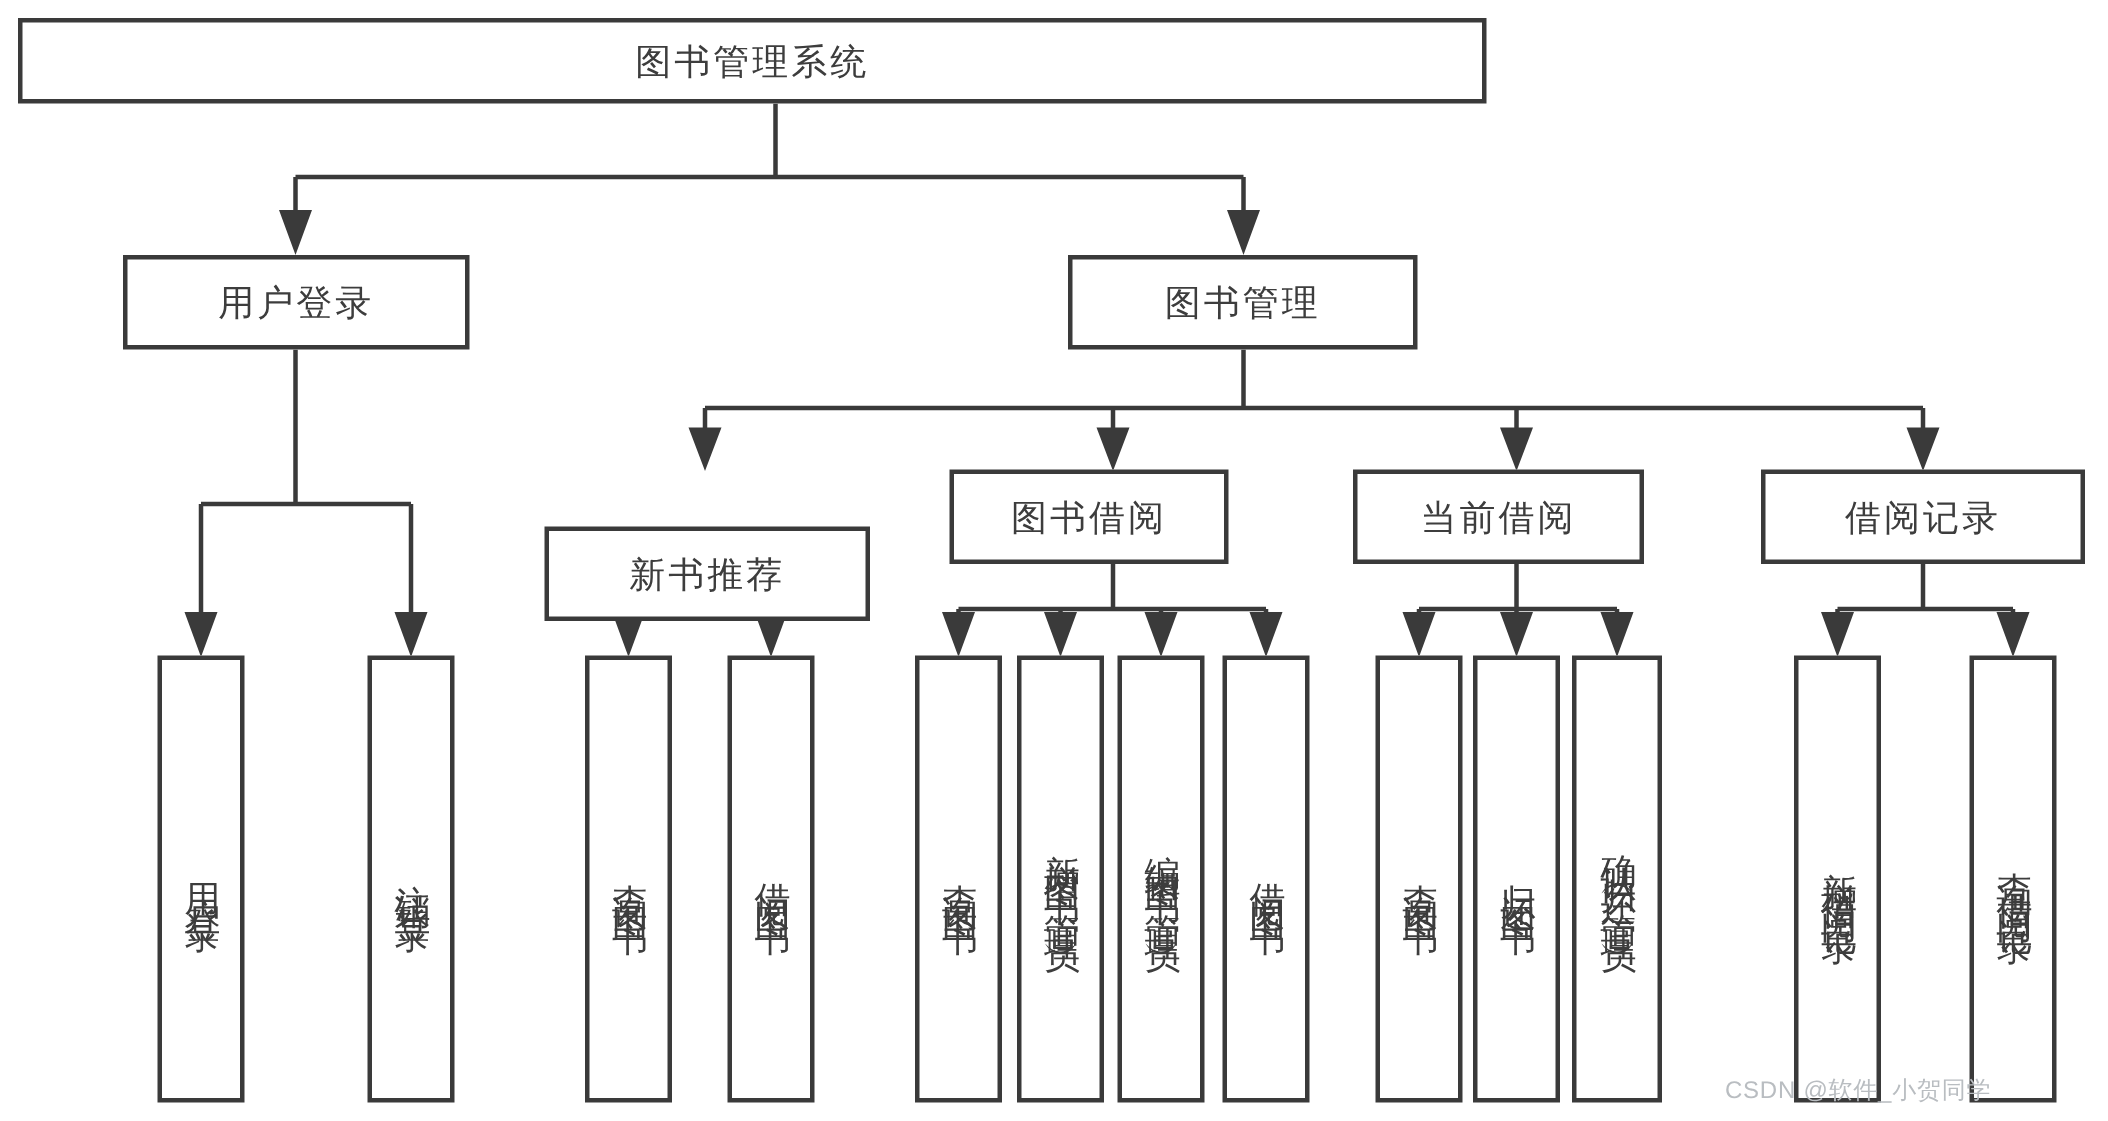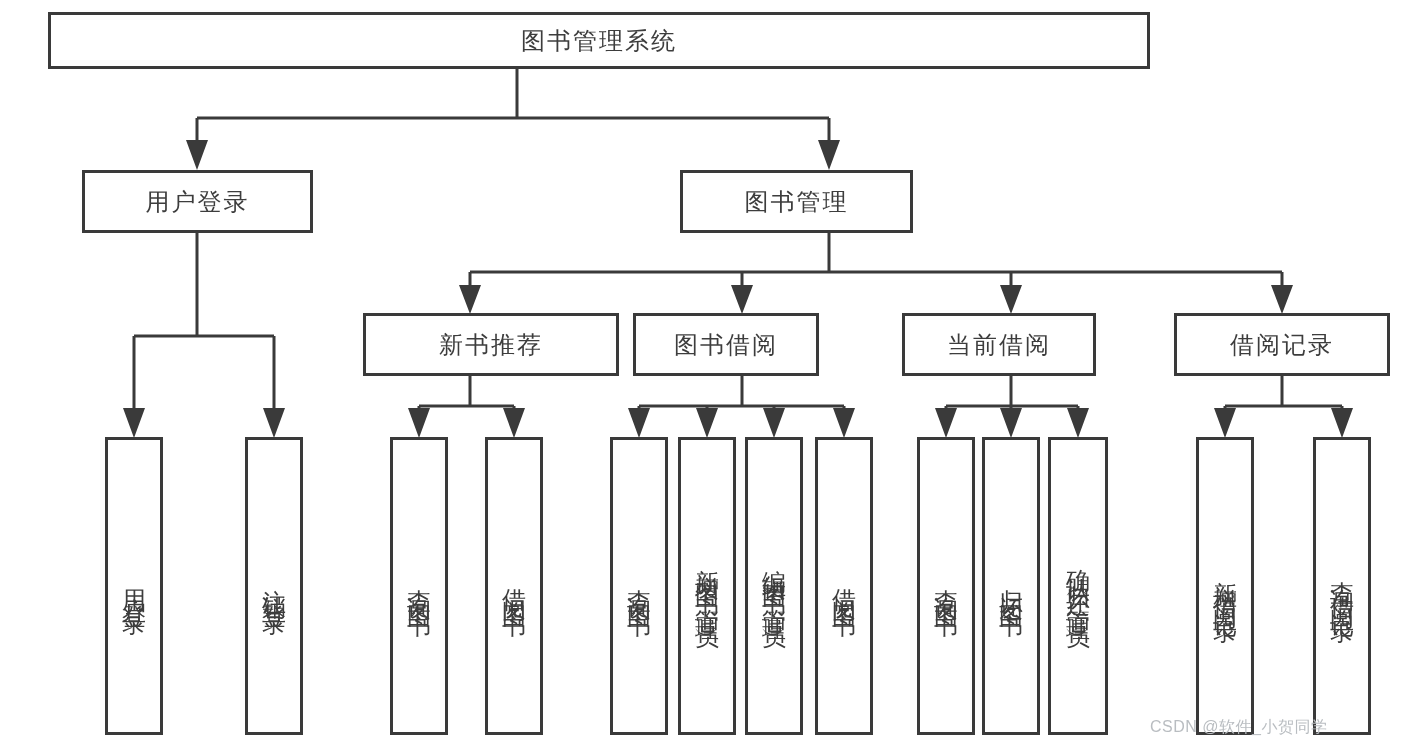--- a/index.html
+++ b/index.html
@@ -40,26 +40,26 @@
     justify-content: center;
     color: #3d3d3d;
     z-index: 2;
   }
   .hlabel {
     font-size: 24px;
     letter-spacing: 2px;
     white-space: nowrap;
     color: #3d3d3d;
   }
-  .root  { left: 12px;  top: 12px;  width: 1102px; height: 57px; margin-left: 36px; }
+  .root  { left: 12px;  top: 12px;  width: 979px; height: 57px; }
   .lv2   { top: 170px; height: 63px; }
   .lv2-user { left: 82px;  width: 231px; }
-  .lv2-book { left: 680px; width: 233px; }
+  .lv2-book { left: 712px; width: 233px; }
   .lv3   { top: 313px; height: 63px; }
-  .lv3-new     { left: 363px;  width: 256px; }
+  .lv3-new     { left: 363px;  width: 217px; margin-top: 38px; }
   .lv3-borrow  { left: 633px;  width: 186px; }
   .lv3-current { left: 902px;  width: 194px; }
   .lv3-records { left: 1174px; width: 216px; }
   .leaf {
     top: 437px;
     height: 298px;
     width: 58px;
   }
   .leaf-wide { width: 60px; }
   .vtext {

